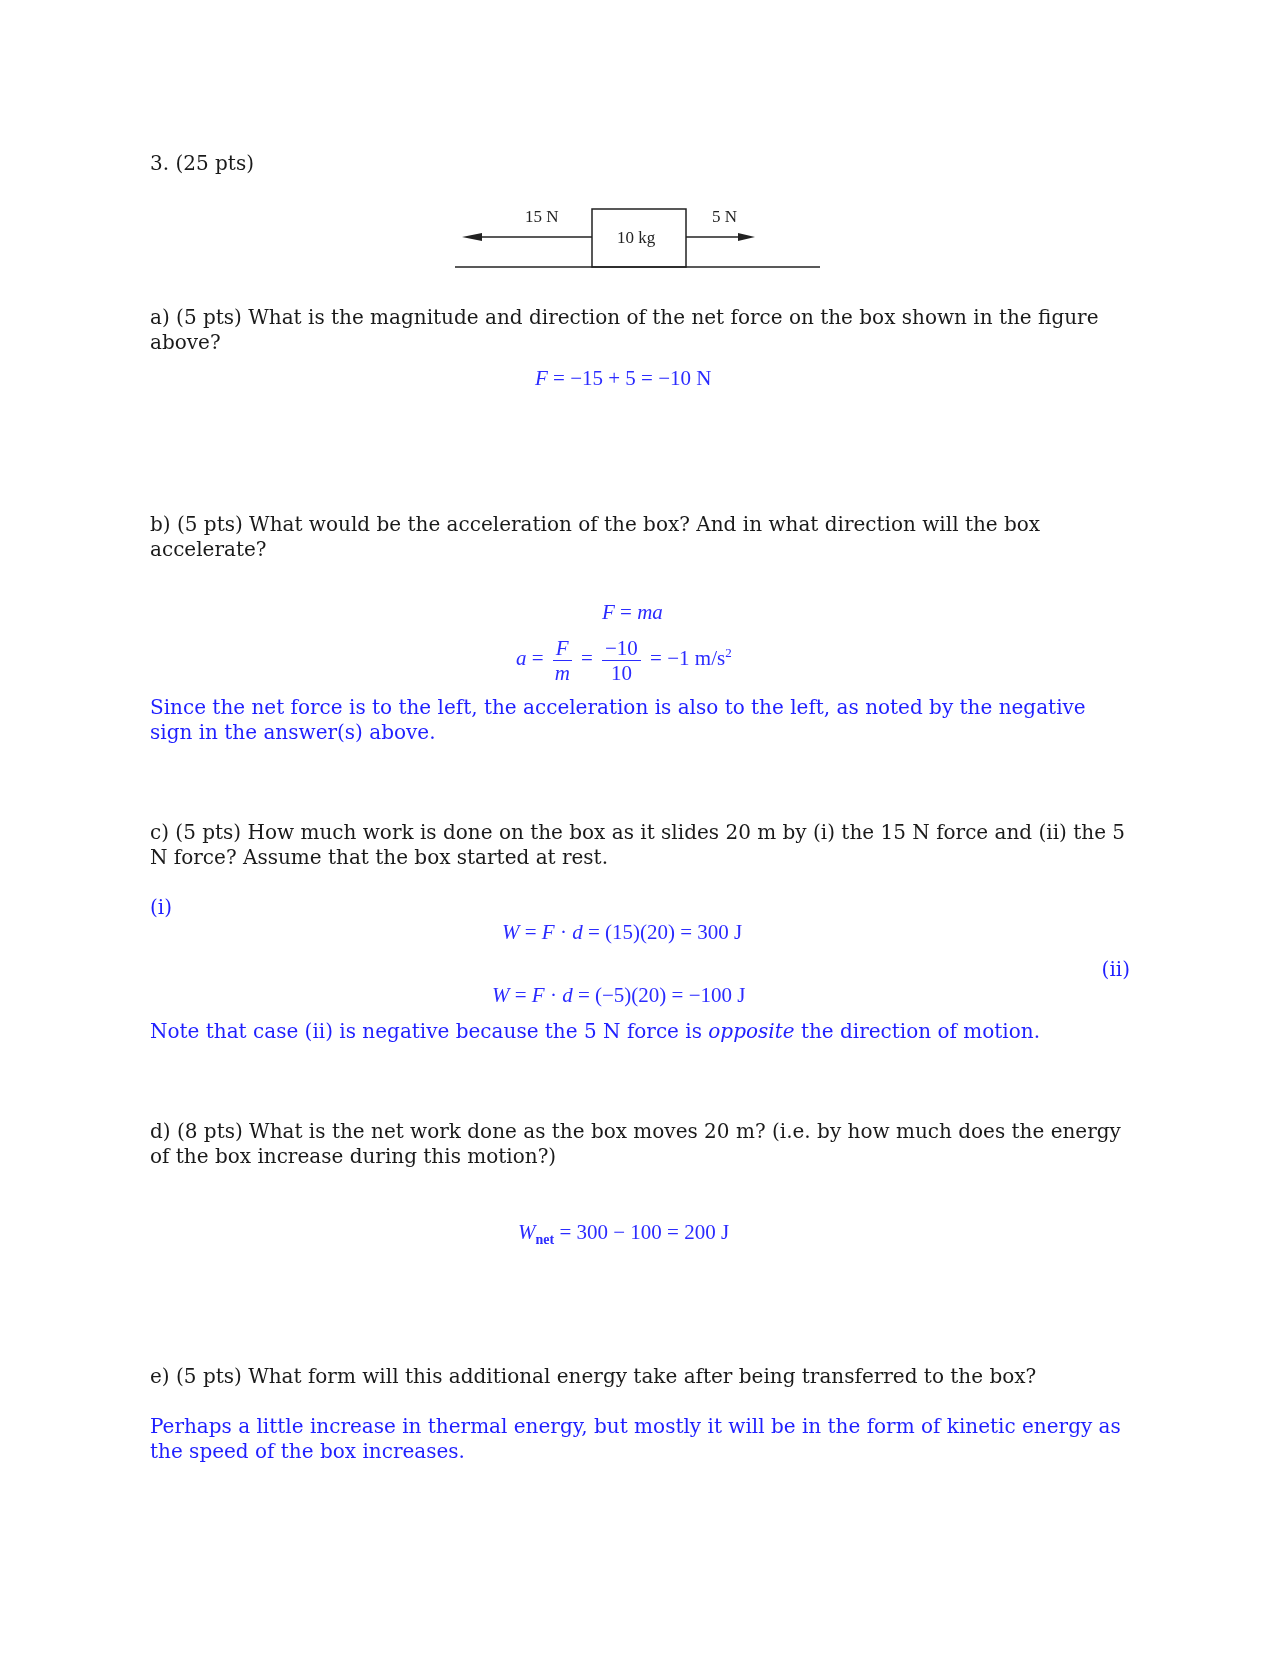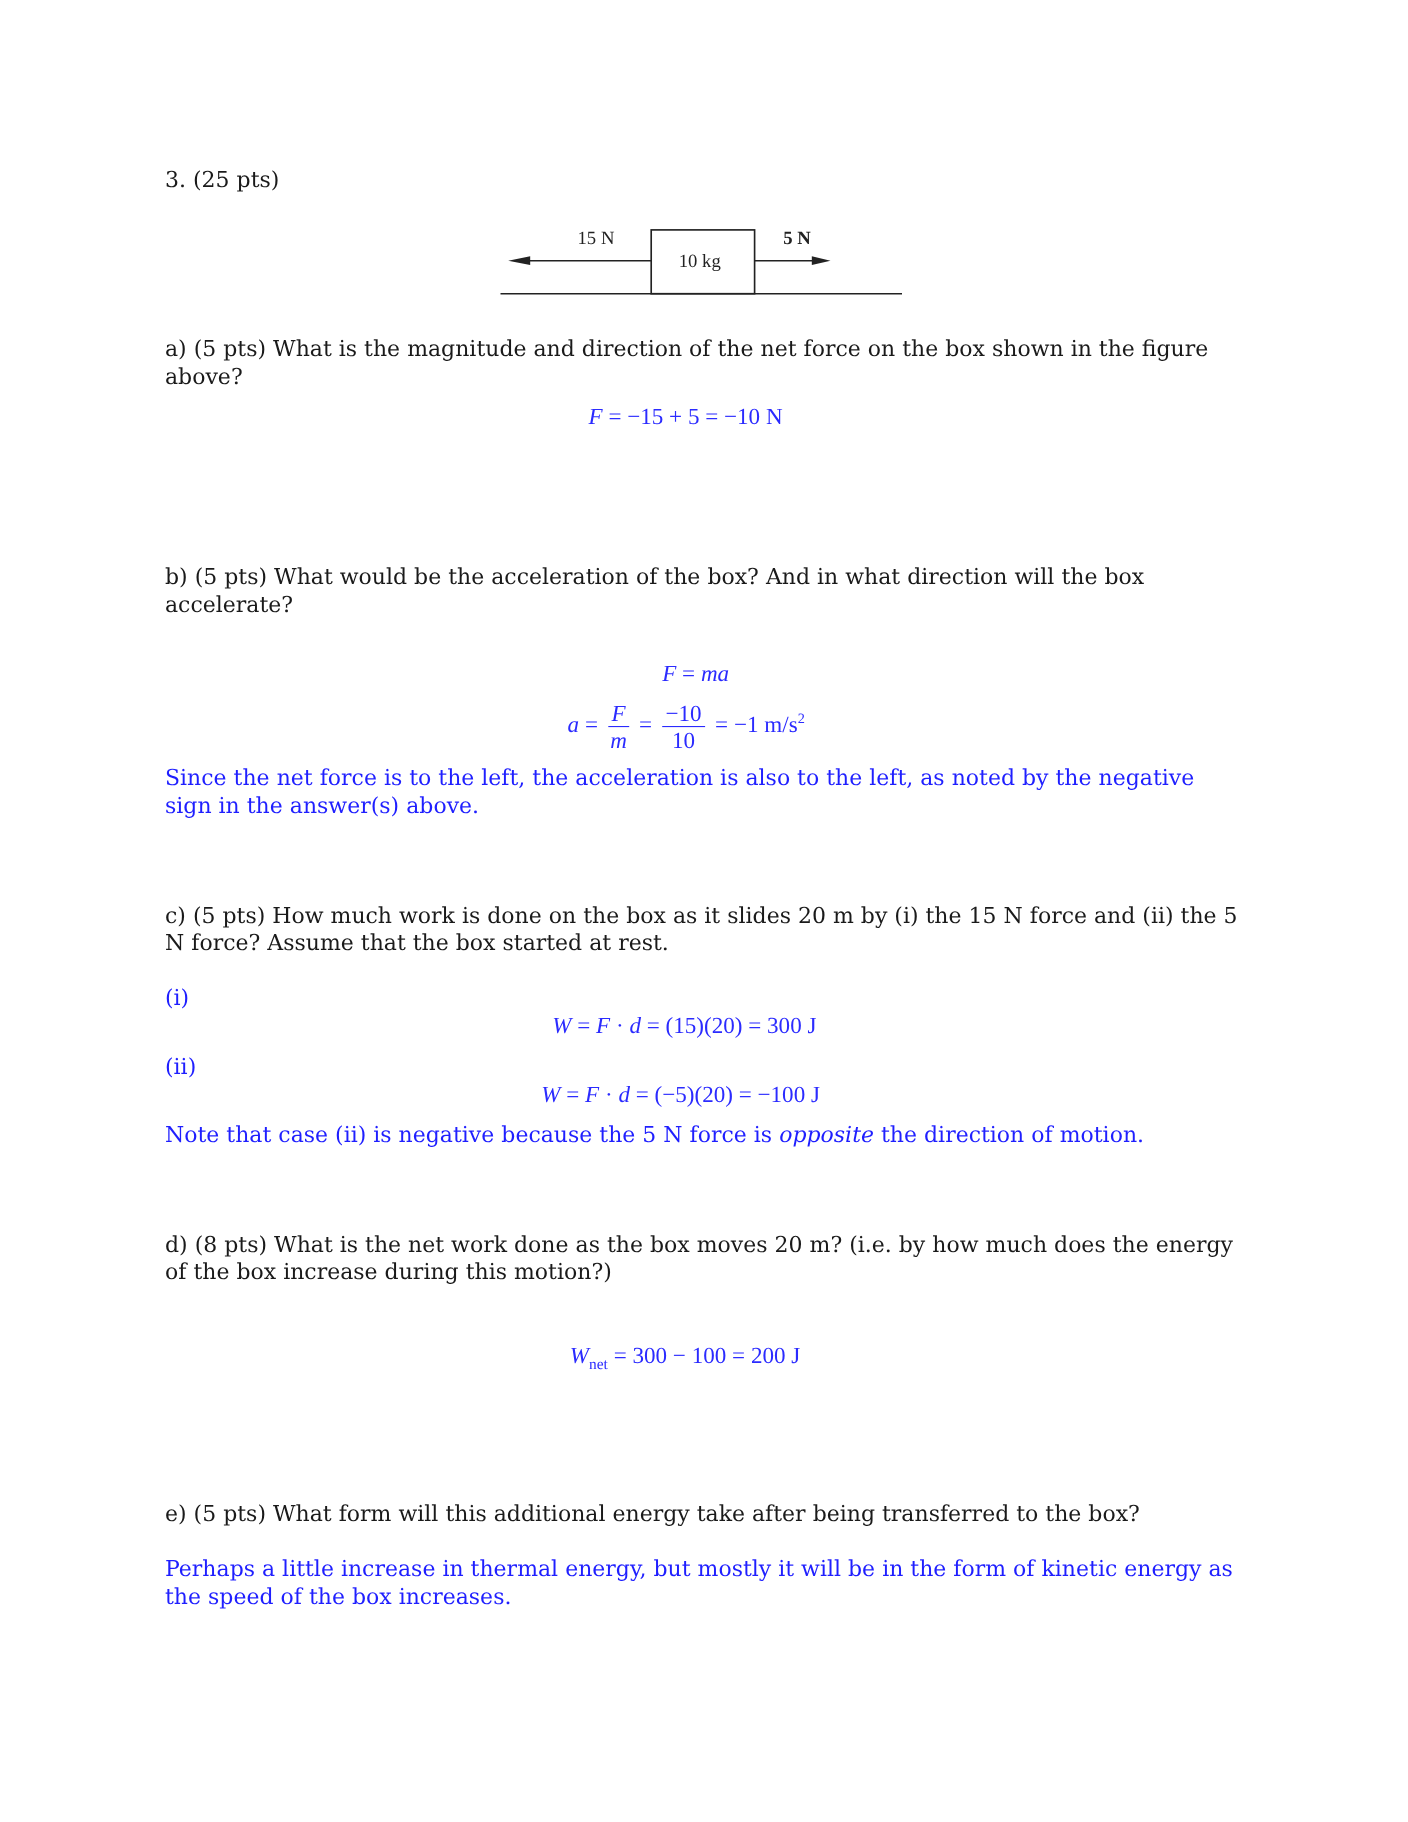--- a/index.html
+++ b/index.html
@@ -23,21 +23,21 @@
 <div class="abs" style="left:450px; top:200px; width:380px; height:75px;">
   <svg width="380" height="75">
     <line x1="5" y1="67" x2="370" y2="67" stroke="#222" stroke-width="1.5"></line>
     <rect x="142" y="9" width="94" height="58" fill="none" stroke="#222" stroke-width="1.5"></rect>
     <line x1="30" y1="37" x2="142" y2="37" stroke="#222" stroke-width="1.5"></line>
     <polygon points="12,37 32,33 32,41" fill="#222"></polygon>
     <line x1="236" y1="37" x2="292" y2="37" stroke="#222" stroke-width="1.5"></line>
     <polygon points="305,37 288,33 288,41" fill="#222"></polygon>
   </svg>
   <span class="abs diag-text" style="left:75px; top:7px;">15 N</span>
-  <span class="abs diag-text" style="left:262px; top:7px;font-weight:bold;">5 N</span>
+  <span class="abs diag-text" style="left:262px; top:7px;">5 N</span>
   <span class="abs diag-text" style="left:167px; top:28px;">10 kg</span>
 </div>
 
 <div class="abs q" style="top:305px;">a) (5 pts) What is the magnitude and direction of the net force on the box shown in the figure above?</div>
 <div class="abs eq" style="left:535px; top:366px;">
   <i>F</i><span> = −15 + 5 = −10  N</span>
 </div>
 
 <div class="abs q" style="top:512px;">b) (5 pts) What would be the acceleration of the box? And in what direction will the box accelerate?</div>
 <div class="abs eq" style="left:602px; top:600px;">
@@ -46,27 +46,27 @@
 <div class="abs eq" style="left:516px; top:636px;">
   <i>a</i><span> = </span><span class="frac"><i class="num">F</i><i class="den">m</i></span><span> = </span><span class="frac"><span class="num">−10</span><span class="den">10</span></span><span> = −1  m/s</span><sup style="font-size:13px;">2</sup>
 </div>
 <div class="abs ansp" style="top:695px;">Since the net force is to the left, the acceleration is also to the left, as noted by the negative sign in the answer(s) above.</div>
 
 <div class="abs q" style="top:820px;">c) (5 pts) How much work is done on the box as it slides 20 m by (i) the 15 N force and (ii) the 5 N force? Assume that the box started at rest.</div>
 <div class="abs ansp" style="top:895px;">(i)</div>
 <div class="abs eq" style="left:502px; top:920px;">
   <i>W</i><span> = </span><i>F</i><span> · </span><i>d</i><span> = (15)(20) = 300  J</span>
 </div>
-<div class="abs ansp" style="top:957px;">(ii)</div>
+<div class="abs ansp" style="top:957px;text-align:right;">(ii)</div>
 <div class="abs eq" style="left:492px; top:983px;">
   <i>W</i><span> = </span><i>F</i><span> · </span><i>d</i><span> = (−5)(20) = −100  J</span>
 </div>
 <div class="abs ansp" style="top:1019px;">
   <span>Note that case (ii) is negative because the 5 N force is </span><i>opposite</i><span> the direction of motion.</span>
 </div>
 
 <div class="abs q" style="top:1119px;">d) (8 pts) What is the net work done as the box moves 20 m? (i.e. by how much does the energy of the box increase during this motion?)</div>
 <div class="abs eq" style="left:518px; top:1220px;">
-  <i>W</i><sub style="font-size:14px;">net</sub><span> = 300 − 100 = 200  J</span>
+  <i>W</i><sub style="font-size:14px;font-weight:bold;">net</sub><span> = 300 − 100 = 200  J</span>
 </div>
 
 <div class="abs q" style="top:1364px;">e) (5 pts) What form will this additional energy take after being transferred to the box?</div>
 <div class="abs ansp" style="top:1414px;">Perhaps a little increase in thermal energy, but mostly it will be in the form of kinetic energy as the speed of the box increases.</div>
 
 </body></html>

